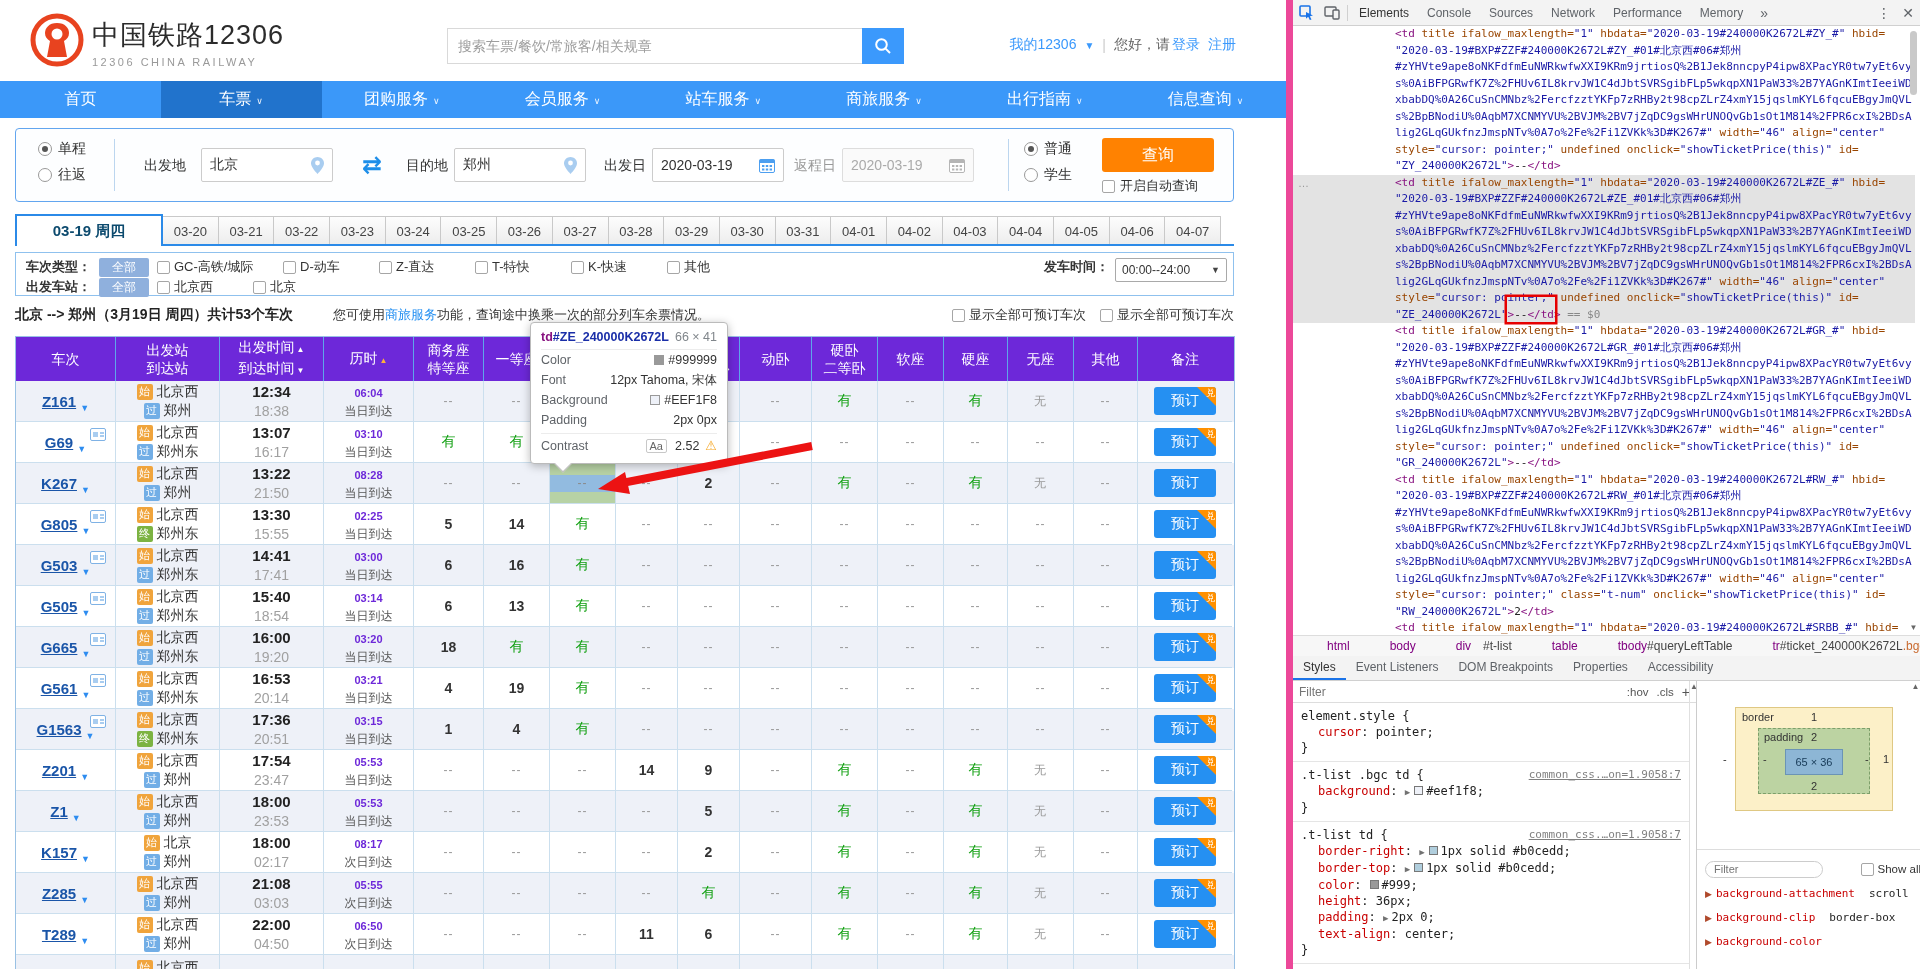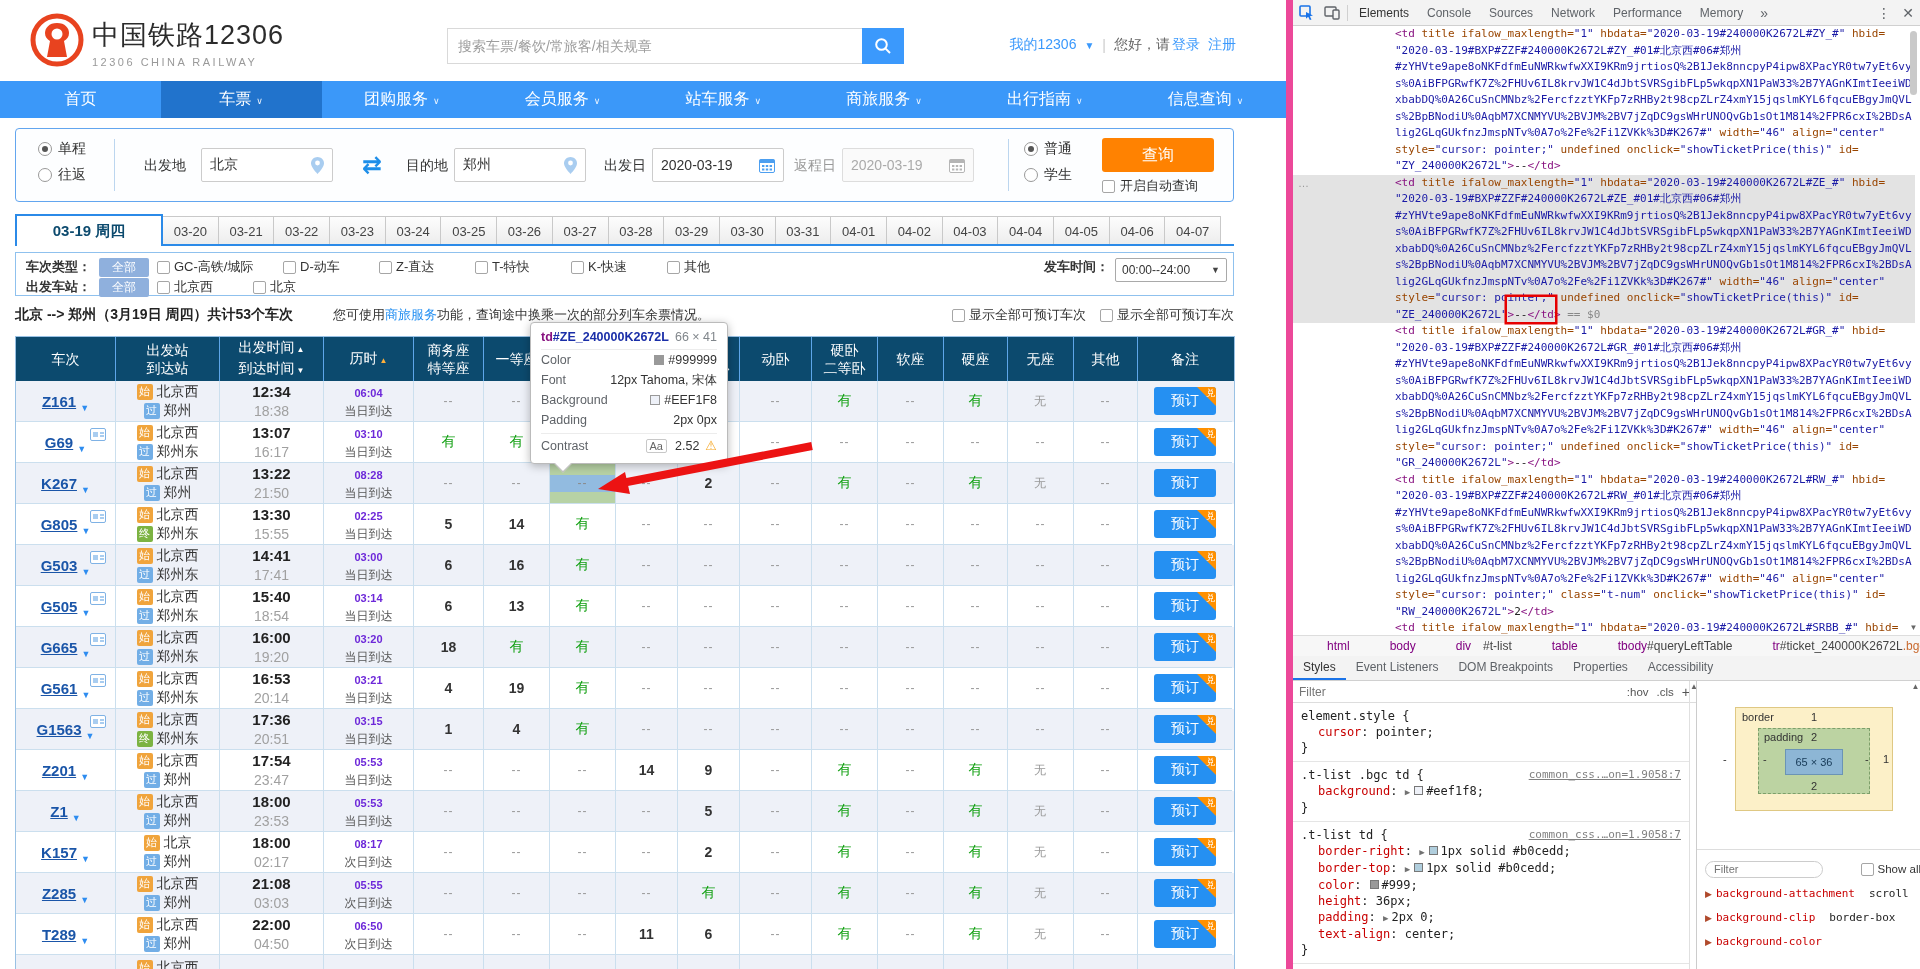--- a/index.html
+++ b/index.html
@@ -59,21 +59,21 @@
   #timeselect .dd { font-size:9px; color:#444; }
   
   #summary { position:absolute; left:15px; top:303px; width:1219px; height:24px; font-size:13px; color:#333; display:flex; align-items:center; }
   #summary .route { font-size:14px; font-weight:bold; color:#222; }
   #summary .tip { margin-left:40px; }
   #summary .tip .lnk { color:#2590f2; cursor:pointer; }
   #summary .right { margin-left:auto; display:flex; gap:14px; }
   
   #ttable { position:absolute; left:15px; top:336px; width:1220px; border:1px solid #99c1e4; border-bottom:none;
     --cols:100px 104px 104px 90px 70px 66px 66px 62px 62px 72px 66px 66px 64px 66px 64px 94px; }
-  .thead { display:grid; grid-template-columns:var(--cols); background:#0c4a6e; height:44px; }
+  .thead { display:grid; grid-template-columns:var(--cols); background:#6d28d9; height:44px; }
   .th { color:#fff; font-size:14px; display:flex; flex-direction:column; align-items:center; justify-content:center; line-height:18px; border-right:1px solid #5ea6e9; cursor:pointer; }
   .th:last-child { border-right:none; }
   .th .arr { font-size:8px; margin-left:2px; }
   .th .arr.orange { color:#ffb03a; }
   .trow { display:grid; grid-template-columns:var(--cols); height:41px; background:#fff; }
   .trow.alt { background:#eef1f8; }
   .td { border-right:1px solid #cbdfee; border-bottom:1px solid #cbdfee; display:flex; flex-direction:column; align-items:center; justify-content:center; position:relative; font-size:12px; color:#999; }
   .td:last-child { border-right:none; }
   .td .seat-y { color:#12a012; font-size:14px; }
   .td .seat-n { color:#333; font-weight:bold; font-size:14px; }

